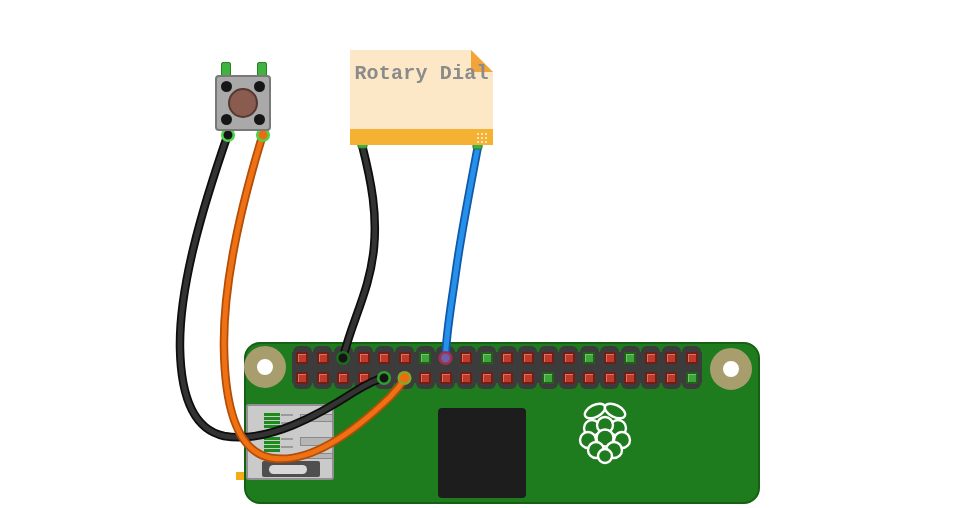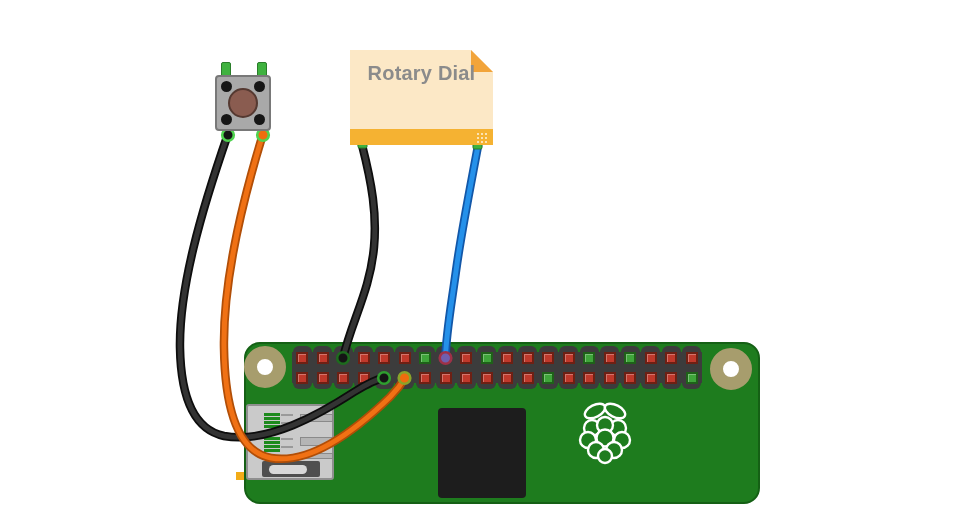--- a/index.html
+++ b/index.html
@@ -46,21 +46,21 @@
   #note-body{position:absolute;left:0;top:0;width:143px;height:79px;
              clip-path:polygon(0 0,121px 0,143px 22px,143px 79px,0 79px);}
   #note-fold{position:absolute;left:121px;top:0;width:22px;height:22px;
              clip-path:polygon(0 0,100% 100%,0 100%);}
   #note-strip{position:absolute;left:0;top:79px;width:143px;height:16px;}
   #note-label{position:absolute;left:0;top:12px;width:143px;text-align:center;
               font-size:20px;font-weight:600;letter-spacing:.2px;}
   .strip-dot{position:absolute;width:2px;height:2px;border-radius:50%;background:rgba(255,255,255,.85);}
 
   #wires-svg{left:0;top:0;z-index:5;pointer-events:none;}
-  .overpart{z-index:6;}
+  .overpart{z-index:6;font-family:Liberation Mono, monospace;}
 </style>
 </head>
 <body>
 
 <div id="stage">
 
   <div id="board" class="abs" style="background: rgb(30, 124, 30);"></div>
   <div id="hole-left" class="abs hole"></div>
   <div id="hole-right" class="abs hole"></div>
 

